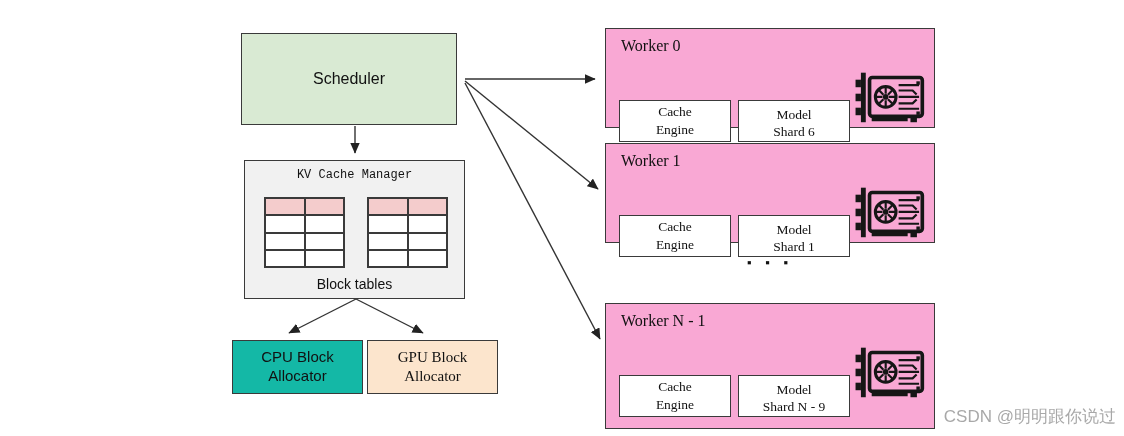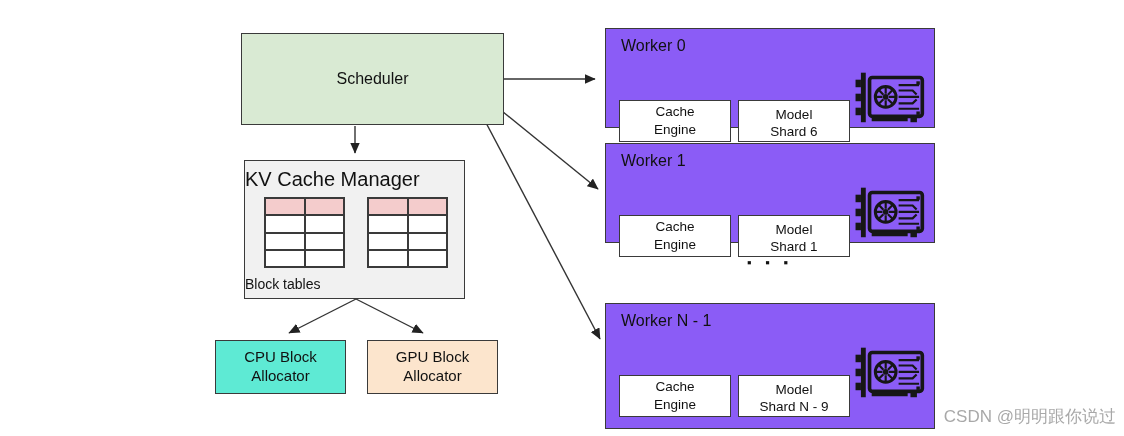--- a/index.html
+++ b/index.html
@@ -3,42 +3,42 @@
 <meta charset="utf-8">
 <style>
   html,body{margin:0;padding:0;background:#fff;}
   .canvas{
     position:relative;width:1124px;height:436px;background:#ffffff;overflow:hidden;
     font-family:"Liberation Sans","DejaVu Sans",sans-serif;color:#111;
   }
   .arrows{position:absolute;left:0;top:0;width:1124px;height:436px;pointer-events:none;}
   .box{position:absolute;box-sizing:border-box;border:1.6px solid #3a3a3a;}
   .scheduler{
-    left:241px;top:33px;width:263px;height:92px;background:#d9ead3;
+    left:241px;top:33px;width:216px;height:92px;background:#d9ead3;
     display:flex;align-items:center;justify-content:center;font-size:16px;
   }
   .kv{left:244px;top:160px;width:221px;height:139px;background:#f1f1f1;}
-  .kv-title{position:absolute;top:7px;left:0;right:0;font-size:20px;}
+  .kv-title{position:absolute;top:7px;left:0;right:0;text-align:center;font-size:12px;font-family:Liberation Mono, monospace;}
   .btable{
     position:absolute;top:36px;width:81px;height:71px;box-sizing:border-box;
     border:1.6px solid #3a3a3a;display:grid;
     grid-template-columns:1fr 1fr;grid-template-rows:repeat(4,1fr);background:#fff;
   }
   .btable.t1{left:19px;}
   .btable.t2{left:122px;}
   .tcell{box-sizing:border-box;border:0.8px solid #3a3a3a;background:#fff;}
   .tcell.hdr{background:#f4cccc;}
-  .kv-caption{position:absolute;bottom:6px;left:0;right:0;text-align:left;font-size:14px;}
+  .kv-caption{position:absolute;bottom:6px;left:0;right:0;text-align:center;font-size:14px;}
   .alloc{
     width:131px;height:54px;top:340px;display:flex;flex-direction:column;
     align-items:center;justify-content:center;font-size:15px;line-height:1.25;text-align:center;
   }
-  .alloc.cpu{left:215px;background:#5eead4;}
-  .alloc.gpualloc{left:367px;background:#fce5cd;}
-  .worker{left:605px;width:330px;height:100px;background:#8b5cf6;border-width:1.8px;}
+  .alloc.cpu{left:232px;background:#14b8a6;}
+  .alloc.gpualloc{left:367px;background:#fce5cd;font-family:Liberation Serif, serif;}
+  .worker{left:605px;width:330px;height:100px;background:#f9a8d4;border-width:1.8px;font-family:Liberation Serif, serif;}
   .worker.w0{top:28px;}
   .worker.w1{top:143px;}
   .worker.wn{top:303px;height:126px;}
   .wtitle{position:absolute;left:15px;top:8px;font-size:16px;}
   .inner{
     position:absolute;top:47px;width:112px;height:42px;box-sizing:border-box;
     background:#ffffff;border:1.6px solid #3a3a3a;display:flex;flex-direction:column;
     align-items:center;justify-content:center;font-size:13.5px;line-height:1.3;text-align:center;margin-top:24px;
   }
   .inner.ce{left:13px;}

